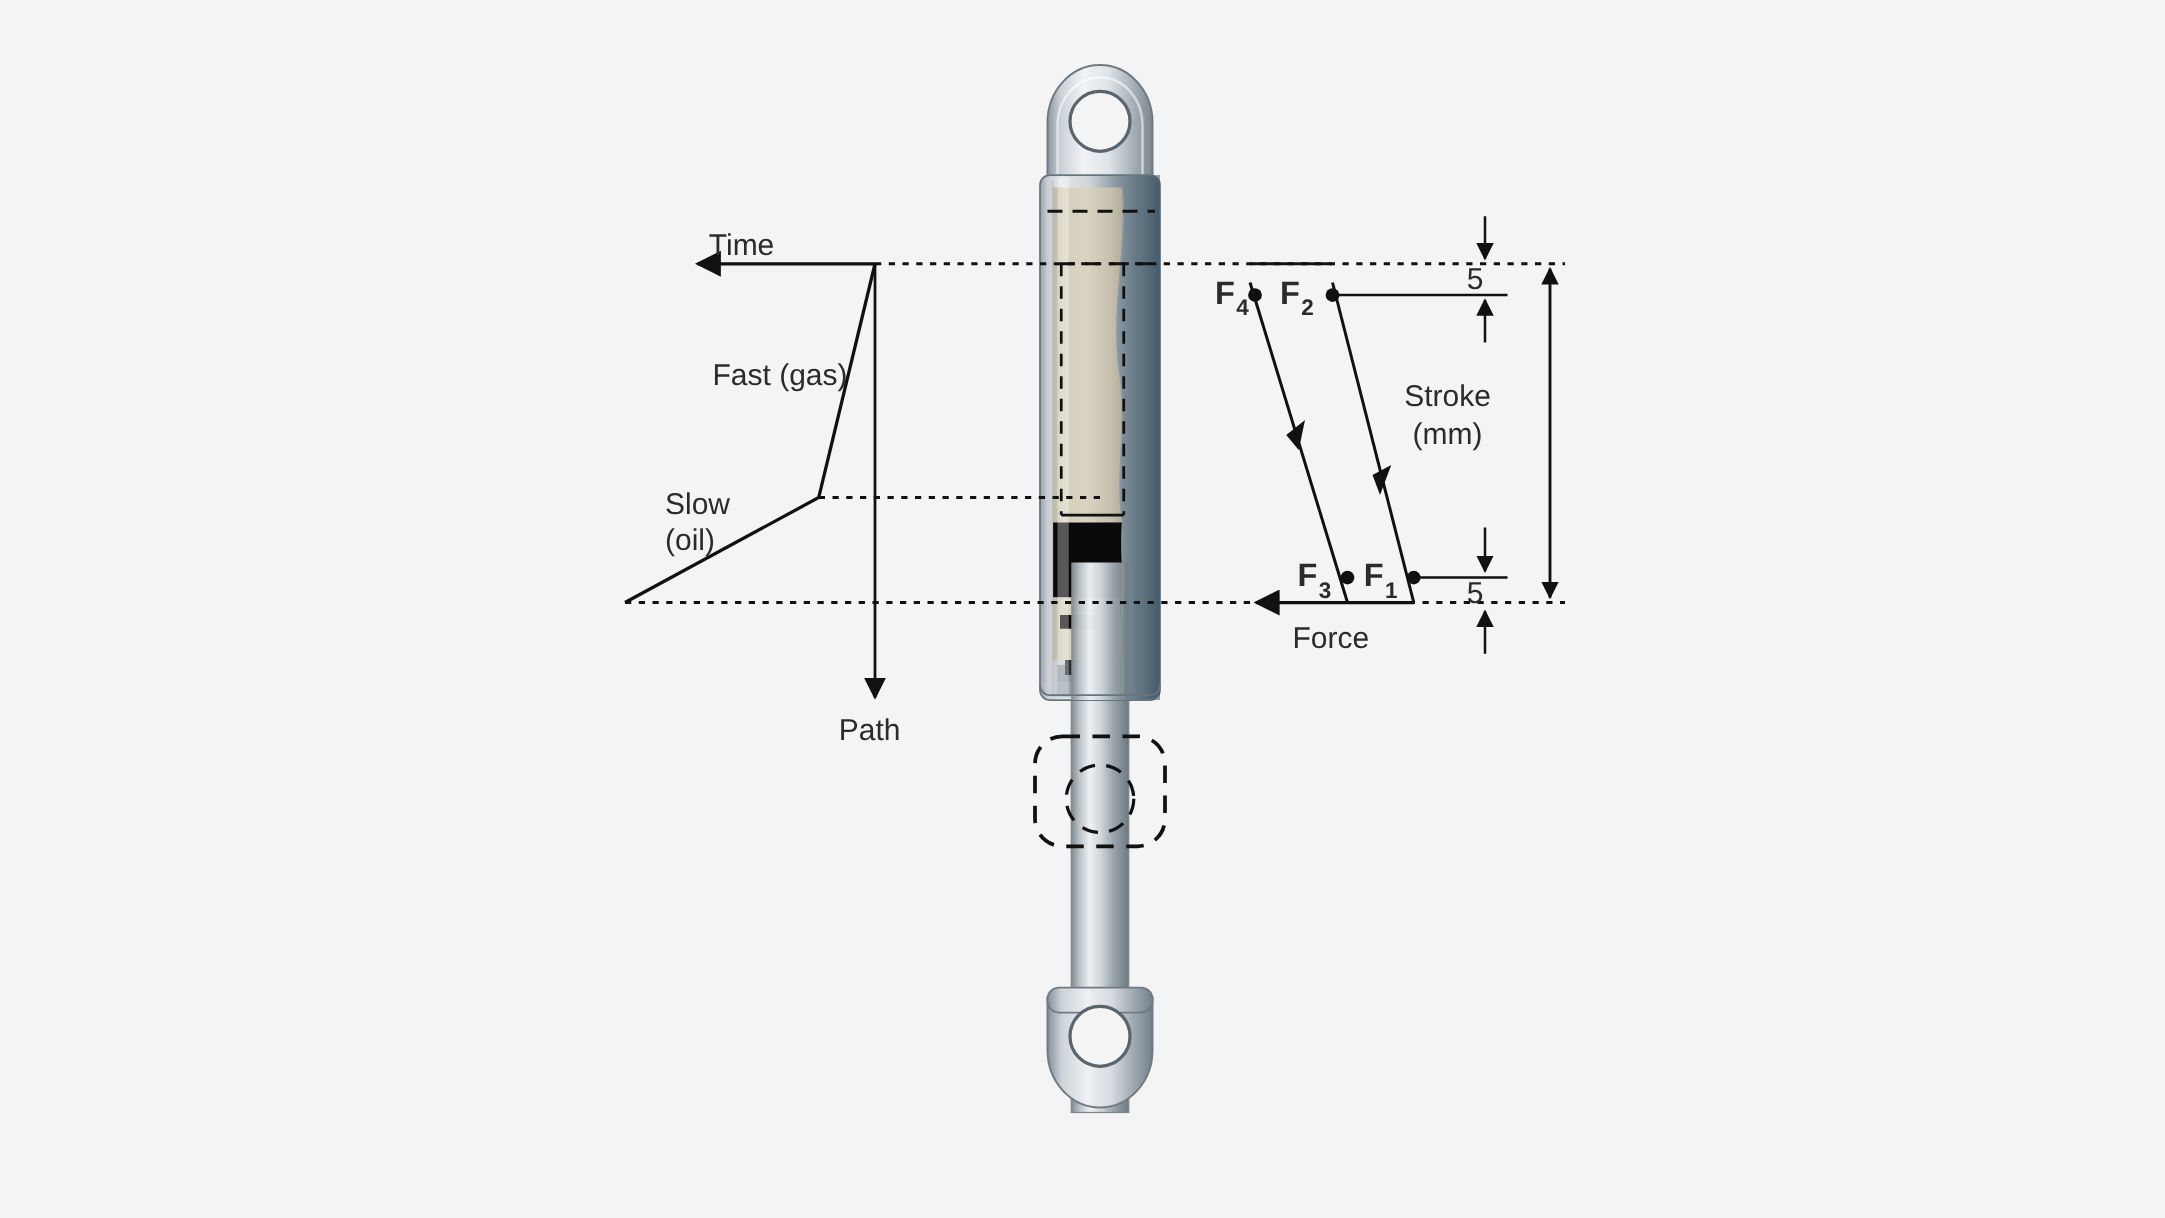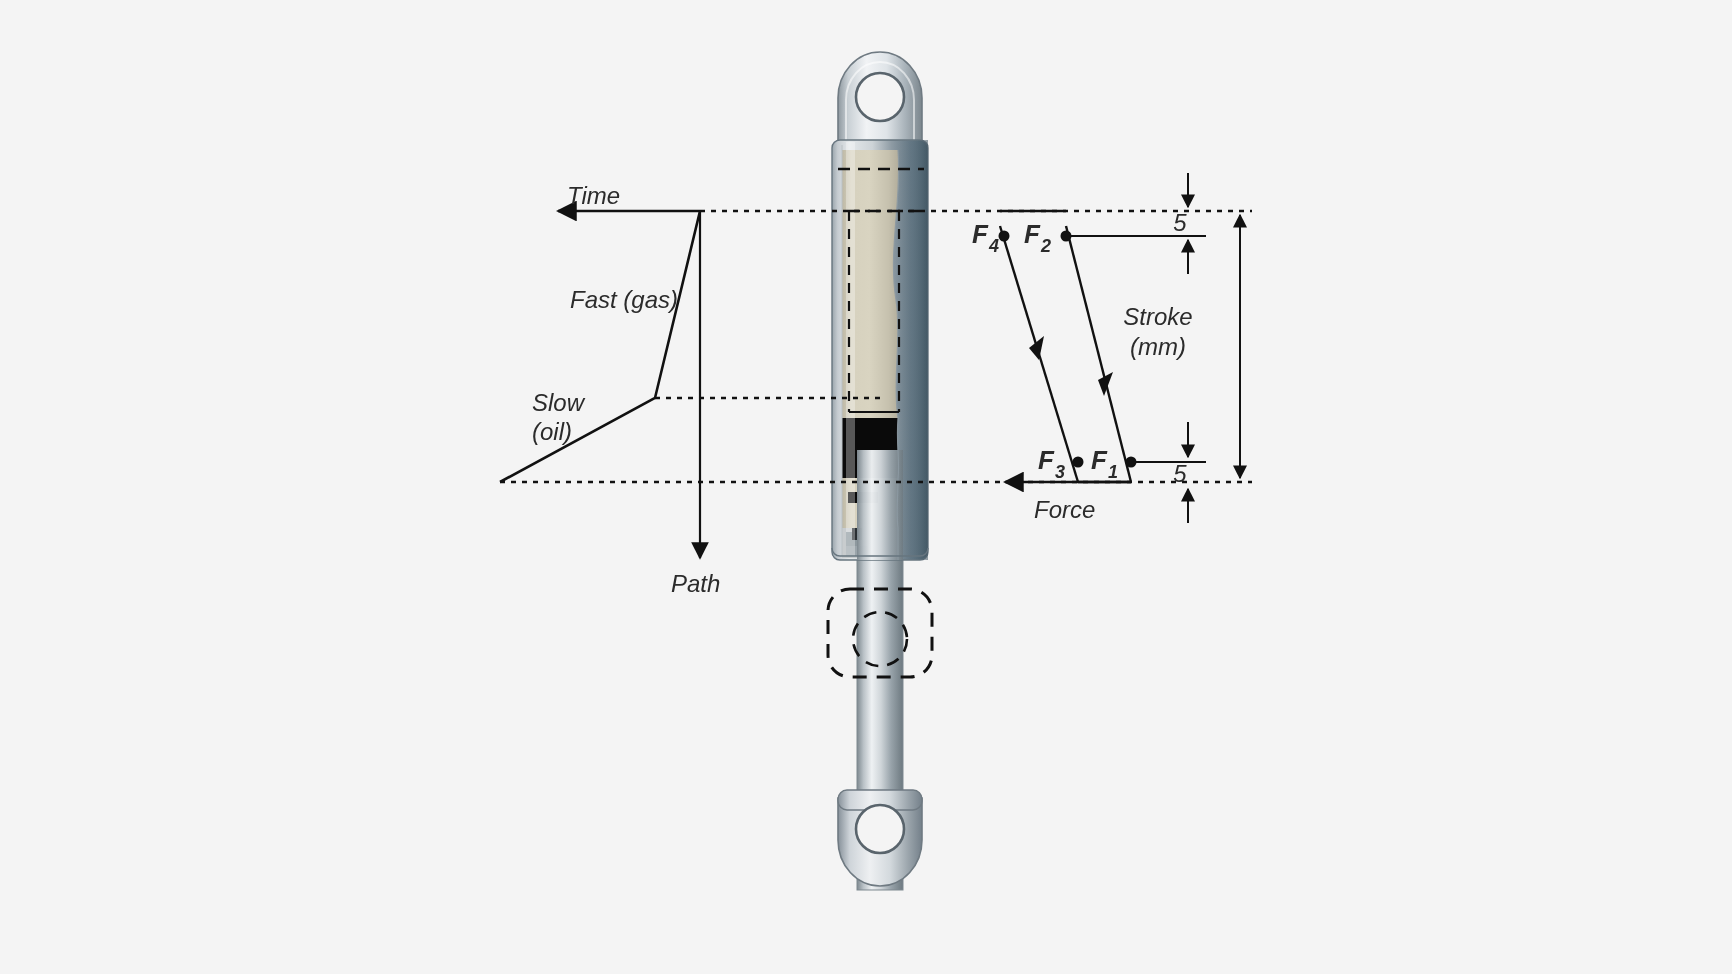--- a/index.html
+++ b/index.html
@@ -2,21 +2,21 @@
 <html><head>
 <meta charset="utf-8">
 <style>
   html,body{margin:0;padding:0;}
   body{
     width:1732px;height:974px;
     background:#f4f4f4;
     font-family:"Liberation Sans","DejaVu Sans",sans-serif;
     overflow:hidden;
   }
-  #stage{position:relative;width:1732px;height:974px;background:#f4f4f4;font-style:italic;}
+  #stage{position:relative;width:1732px;height:974px;background:#f4f4f4;}
   #stage svg{position:absolute;left:0;top:0;width:1732px;height:974px;}
   .lbl{font-family:"Liberation Sans","DejaVu Sans",sans-serif;fill:#2b2b2b;}
 </style>
 </head>
 <body>
 
 <div id="stage">
 <svg viewBox="0 0 1732 974" xmlns="http://www.w3.org/2000/svg">
   <defs>
     <marker id="arrowL" viewBox="0 0 10 10" refX="9" refY="5" markerWidth="9" markerHeight="9" orient="auto-start-reverse">

